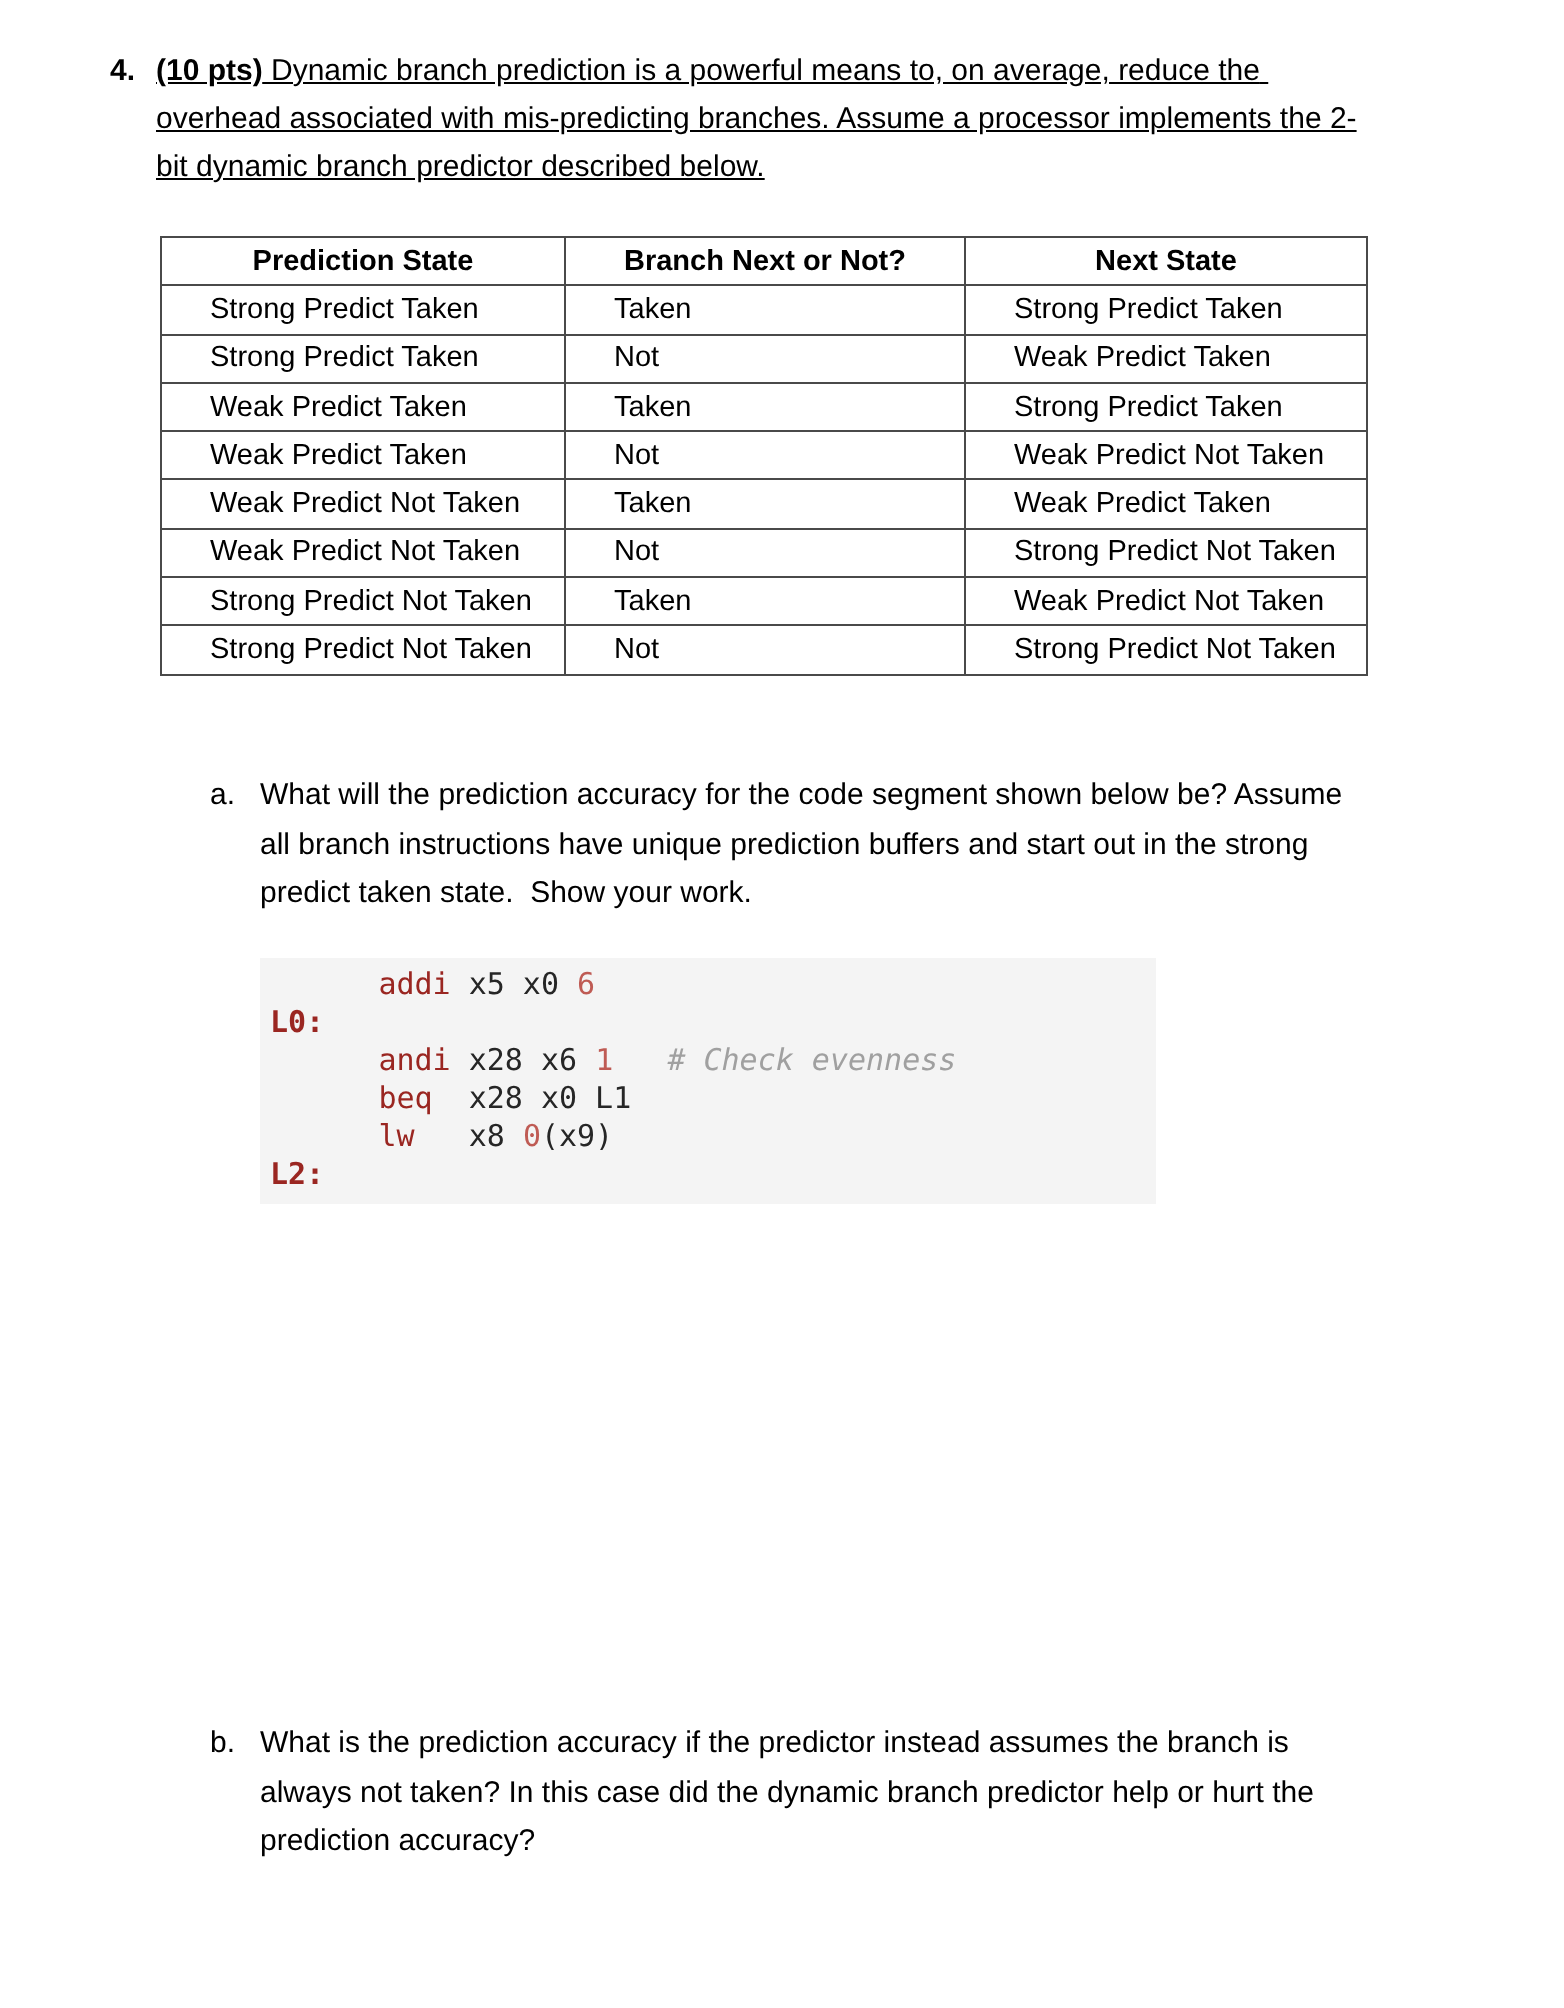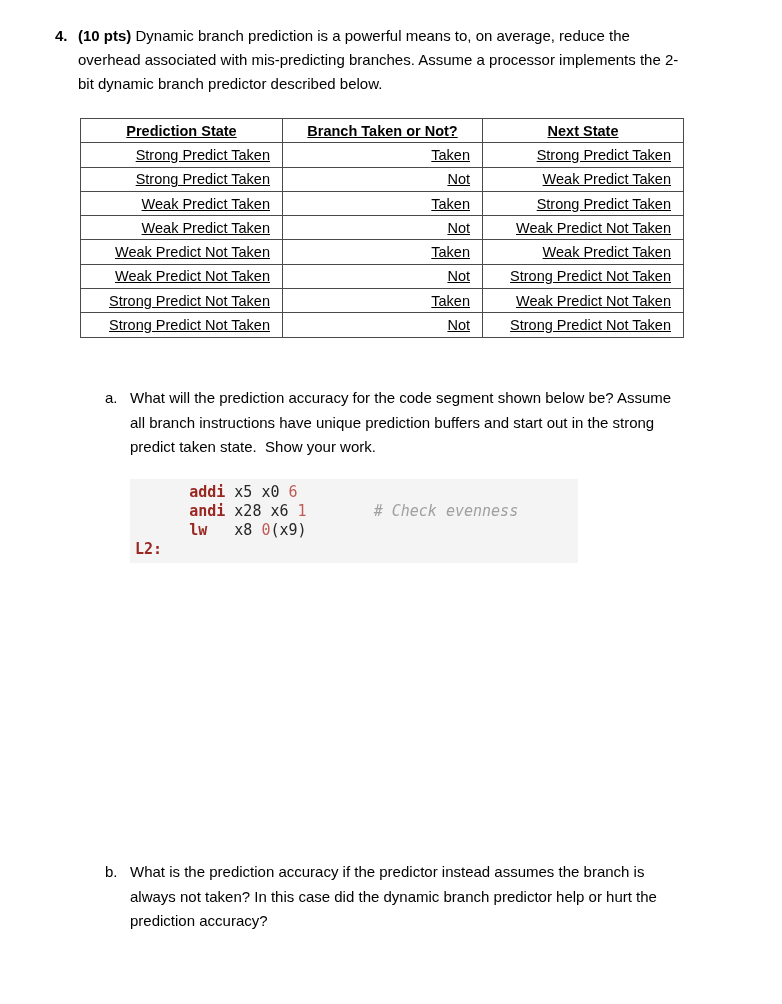--- a/index.html
+++ b/index.html
@@ -14,45 +14,44 @@
   }
   .abs { position: absolute; }
 
   
   #question {
     left: 55px; top: 24px; width: 660px;
     display: flex;
     font-size: 15px; line-height: 24px;
   }
   .q-number { width: 23px; flex: 0 0 23px; font-weight: bold; }
-  .q-text-wrap { width: 614px; white-space: pre-wrap; }
+  .q-text-wrap { width: 614px; white-space: pre-wrap; text-decoration: underline; }
   .bold { font-weight: bold; }
 
   
   #table-wrap { left: 80px; top: 118px; }
   table {
     border-collapse: collapse;
     table-layout: fixed;
     width: 603px;
     font-size: 14.5px;
   }
   col.c1 { width: 202px; }
   col.c2 { width: 200px; }
   col.c3 { width: 201px; }
   th, td {
     border: 1px solid var(--table-border, #4a4a4a);
     height: 24.3px;
-    padding: 0 12px;
+    padding: 0 24px;
     vertical-align: middle;
     overflow: hidden;
     white-space: nowrap;
-    text-decoration: underline;
   }
   th { font-weight: bold; text-align: center; }
-  td { text-align: right; }
+  td { text-align: left; }
 
   
   .part {
     display: flex;
     font-size: 15px; line-height: 24.5px;
   }
   #part-a { left: 105px; top: 386px; width: 600px; }
   #part-b { left: 105px; top: 860px; width: 600px; }
   .part-label { width: 25px; flex: 0 0 25px; }
   .part-text { width: 555px; white-space: pre-wrap; }
@@ -60,45 +59,45 @@
   
   #code-block {
     left: 130px; top: 479px; width: 448px;
     background: var(--code-bg, #f4f4f4);
     padding: 4px 0 4px 5px;
     font-family: "DejaVu Sans Mono", monospace;
     font-size: 15px;
     line-height: 19.1px;
   }
   .code-line { white-space: pre; }
-  .tk-kw      { color: var(--code-keyword, #9a2621); font-weight: bold; }
+  .tk-kw      { color: var(--code-keyword, #9a2621); font-weight: normal; }
   .tk-label   { color: var(--code-label, #9a2621); font-weight: bold; }
   .tk-num     { color: var(--code-number, #bf5b54); }
-  .tk-comment { color: var(--code-comment, #a0a0a0); font-style: italic; margin-left: 40px; }
+  .tk-comment { color: var(--code-comment, #a0a0a0); font-style: italic; }
   .tk-p       { color: var(--code-plain, #262626); }
 </style>
 </head>
 <body>
 
 <div id="question" class="abs">
   <span class="q-number">4.</span>
   <div class="q-text-wrap"><span class="bold">(10 pts)</span><span> Dynamic branch prediction is a powerful means to, on average, reduce the overhead associated with mis-predicting branches. Assume a processor implements the 2-bit dynamic branch predictor described below.</span></div>
 </div>
 
 <div id="table-wrap" class="abs">
   <table>
     <colgroup>
         <col class="c1">
         <col class="c2">
         <col class="c3">
       </colgroup>
     <thead>
       <tr>
           <th>Prediction State</th>
-          <th>Branch Taken or Not?</th>
+          <th>Branch Next or Not?</th>
           <th>Next State</th>
         </tr>
     </thead>
     <tbody>
         <tr>
           <td>Strong Predict Taken</td>
           <td>Taken</td>
           <td>Strong Predict Taken</td>
         </tr>
         <tr>
@@ -140,21 +139,23 @@
   </table>
 </div>
 
 <div id="part-a" class="abs part">
   <span class="part-label">a.</span>
   <div class="part-text">What will the prediction accuracy for the code segment shown below be? Assume all branch instructions have unique prediction buffers and start out in the strong predict taken state.  Show your work.</div>
 </div>
 
 <div id="code-block" class="abs">
     <div class="code-line"><span class="tk-p">      </span><span class="tk-kw">addi</span><span class="tk-p"> x5 x0 </span><span class="tk-num">6</span></div>
+    <div class="code-line"><span class="tk-label">L0:</span></div>
     <div class="code-line"><span class="tk-p">      </span><span class="tk-kw">andi</span><span class="tk-p"> x28 x6 </span><span class="tk-num">1</span><span class="tk-p">   </span><span class="tk-comment"># Check evenness</span></div>
+    <div class="code-line"><span class="tk-p">      </span><span class="tk-kw">beq</span><span class="tk-p">  x28 x0 L1</span></div>
     <div class="code-line"><span class="tk-p">      </span><span class="tk-kw">lw</span><span class="tk-p">   x8 </span><span class="tk-num">0</span><span class="tk-p">(x9)</span></div>
     <div class="code-line"><span class="tk-label">L2:</span></div>
   </div>
 
 <div id="part-b" class="abs part">
   <span class="part-label">b.</span>
   <div class="part-text">What is the prediction accuracy if the predictor instead assumes the branch is always not taken? In this case did the dynamic branch predictor help or hurt the prediction accuracy?</div>
 </div>
 
 </body></html>

